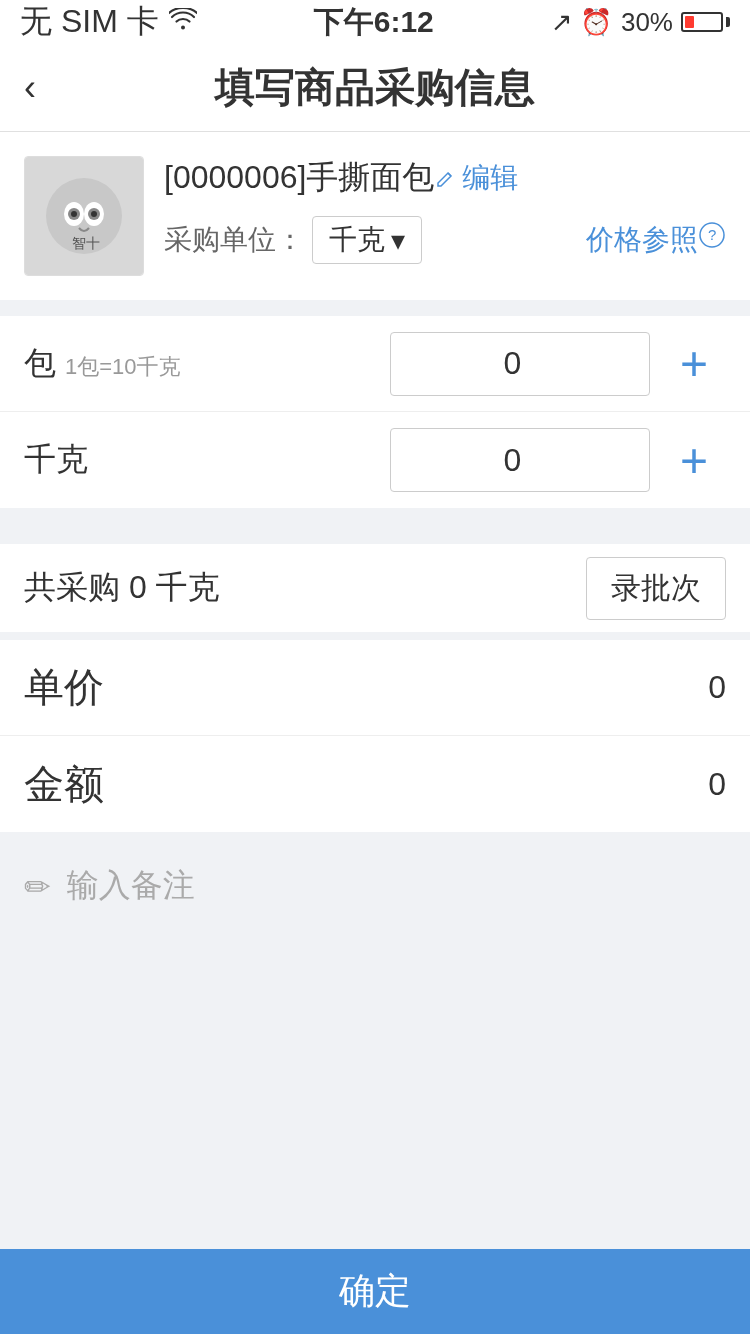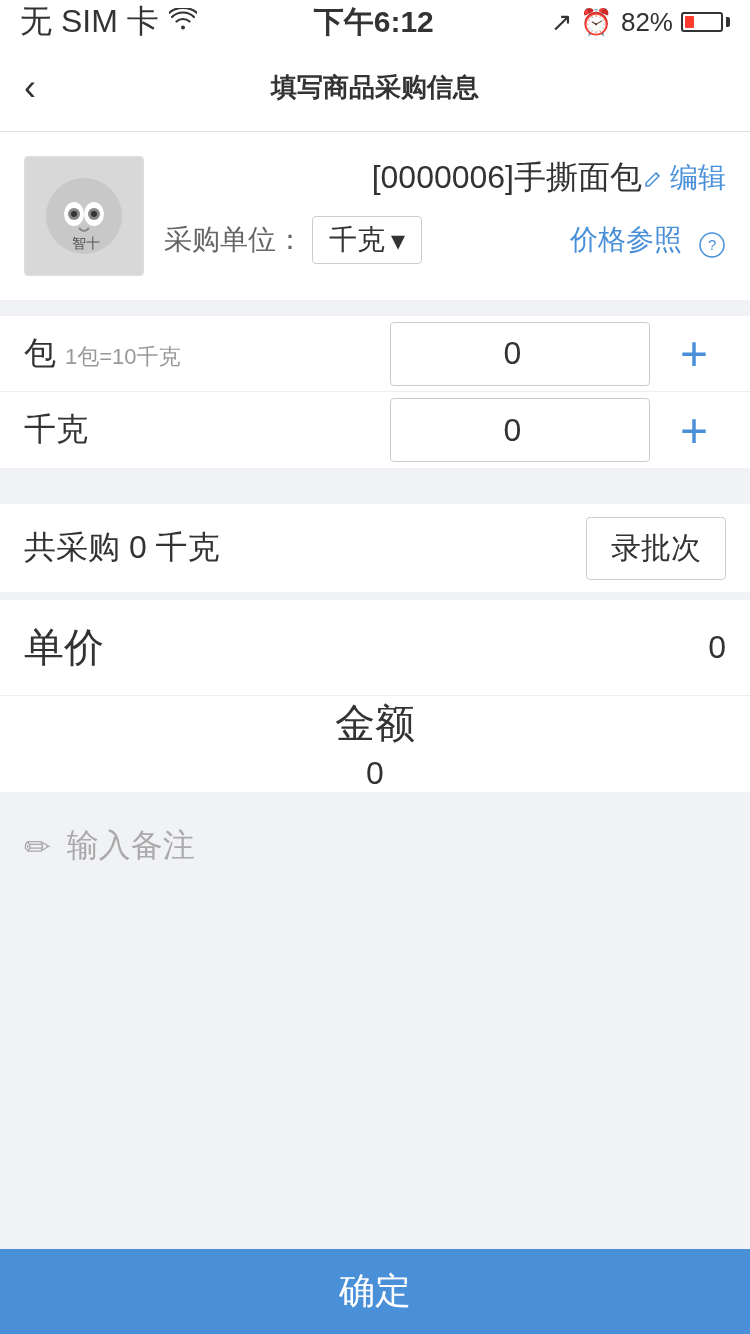--- a/index.html
+++ b/index.html
@@ -81,21 +81,21 @@
       border-bottom: 1px solid #e0e0e0;
     }
     .nav-back {
       position: absolute;
       left: 24px;
       font-size: 36px;
       color: #333;
       cursor: pointer;
     }
     .nav-title {
-      font-size: 26px;
+      font-size: 40px;
       font-weight: 600;
       color: #333;
     }
 
     
     .product-card {
       background: #fff;
       padding: 24px 24px 24px 24px;
       display: flex;
       align-items: flex-start;
@@ -124,21 +124,21 @@
       background: #d8d8d8;
       color: #404040;
       font-size: 40px;
       text-align: center;
     }
     .product-info {
       flex: 1;
     }
     .product-top-row {
       display: flex;
-      justify-content: flex-end;
+      justify-content: flex-start;
       align-items: center;
       margin-bottom: 16px;
     }
     .product-name {
       font-size: 32px;
       color: #333;
       font-weight: 500;
     }
     .edit-link {
       color: #4a90d9;
@@ -168,34 +168,34 @@
       color: #333;
       background: #fff;
       display: flex;
       align-items: center;
       gap: 6px;
     }
     .price-ref {
       color: #4a90d9;
       font-size: 28px;
       display: flex;
-      align-items: flex-end;
-      gap: 16px;
+      align-items: flex-start;
+      gap: 0;
     }
 
     
     .input-section {
       background: #fff;
       border-bottom: 8px solid #f0f2f5;
     }
     .input-row {
       display: flex;
       align-items: center;
       padding: 0 24px;
-      height: 76px;
+      height: 96px;
       border-bottom: 1px solid #eee;
     }
     .input-row:last-child {
       border-bottom: none;
     }
     .input-label {
       font-size: 32px;
       color: #333;
       width: 200px;
       flex-shrink: 0;
@@ -268,21 +268,20 @@
     .info-row {
       display: flex;
       align-items: center;
       justify-content: space-between;
       padding: 0 24px;
       height: 96px;
       border-bottom: 1px solid #eee;
     }
     .info-row:last-child {
       border-bottom: none;
-      flex-direction: column;
     }
     .info-label {
       font-size: 40px;
       color: #333;
     }
     .info-value {
       font-size: 32px;
       color: #333;
     }
 
@@ -341,21 +340,21 @@
         <path d="M7.5 13.5C9.1 11.9 11.4 11 14 11s4.9.9 6.5 2.5" stroke="#333" stroke-width="2.2" fill="none" stroke-linecap="round"></path>
         <path d="M3 9C5.9 6.1 9.7 4.5 14 4.5s8.1 1.6 11 4.5" stroke="#333" stroke-width="2.2" fill="none" stroke-linecap="round"></path>
         <path d="M0 5C3.7 1.4 8.6 0 14 0s10.3 1.4 14 5" stroke="#333" stroke-width="2.2" fill="none" stroke-linecap="round"></path>
       </svg>
     </span>
   </div>
   <div class="status-center">下午6:12</div>
   <div class="status-right">
     <span>↗</span>
     <span>⏰</span>
-    <span>82%</span>
+    <span>30%</span>
     <div class="battery-icon">
       <div class="battery-body">
         <div class="battery-fill"></div>
       </div>
       <div class="battery-tip"></div>
     </div>
   </div>
 </div>
 
 <div class="nav-bar">

